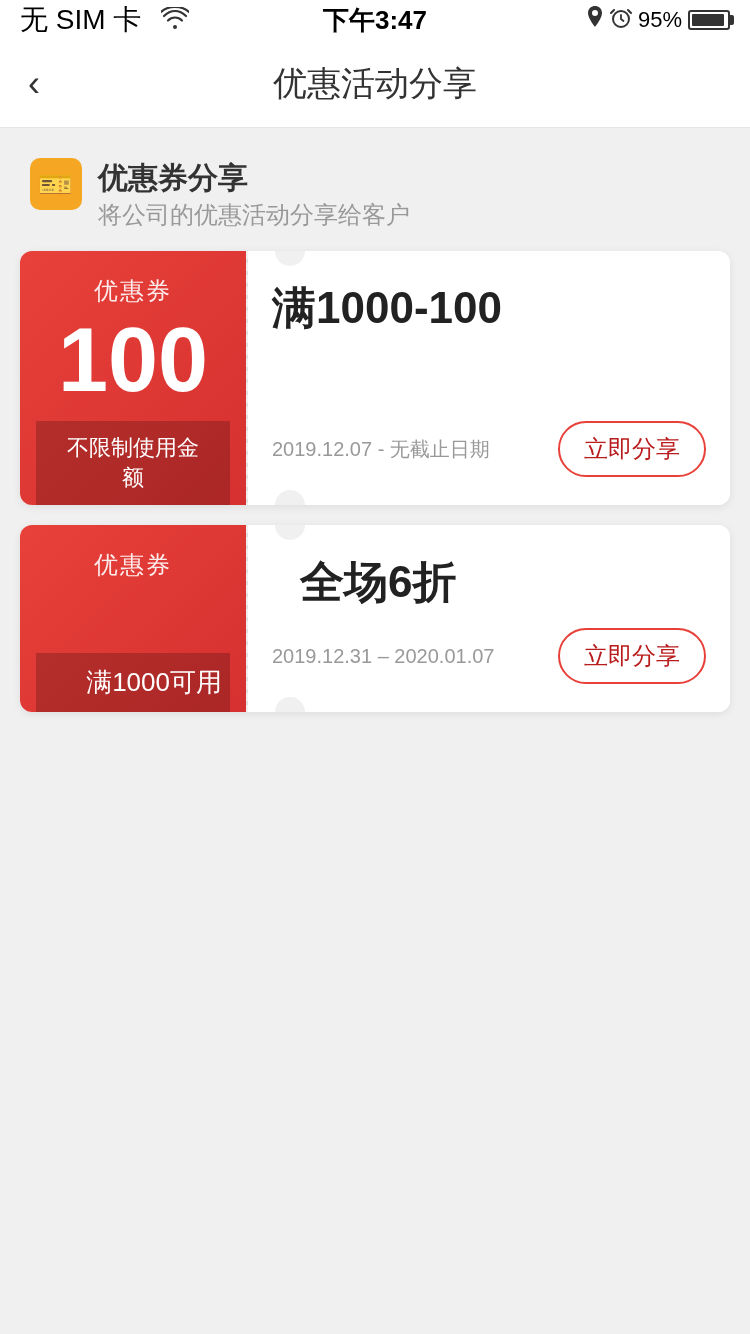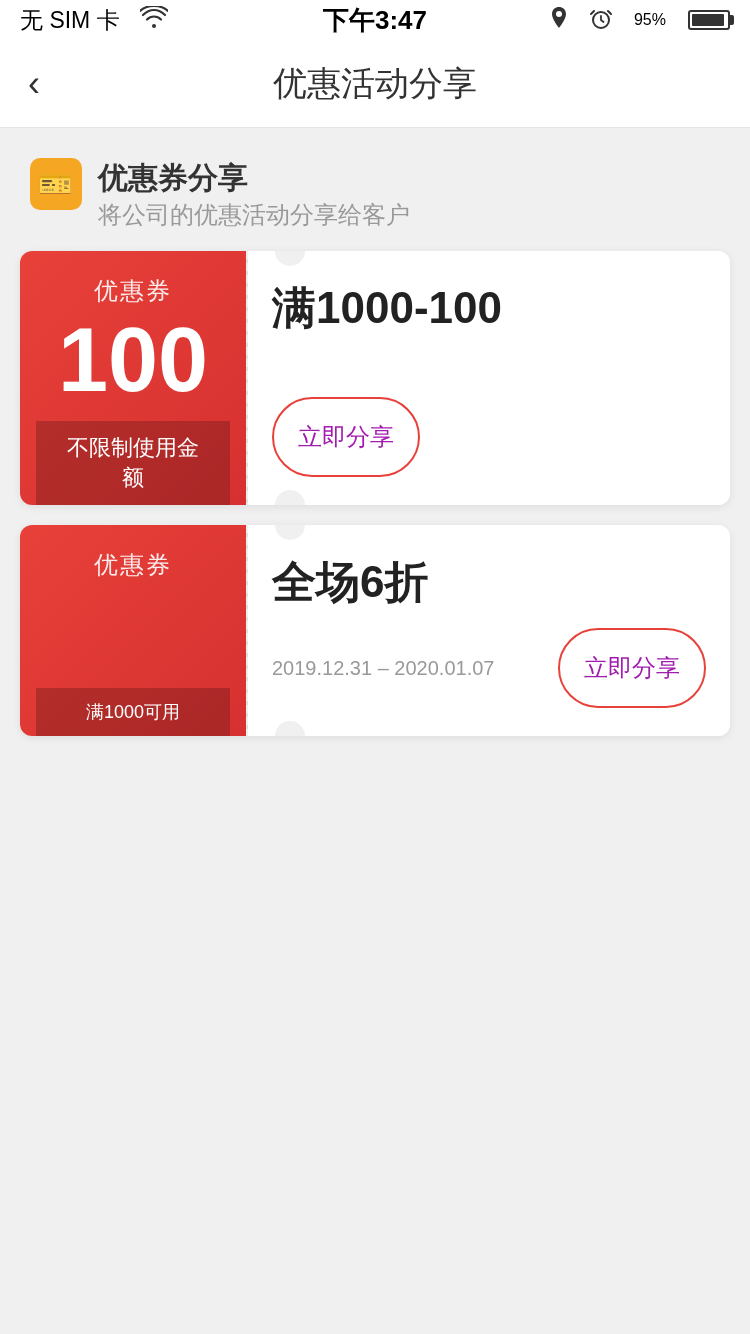--- a/index.html
+++ b/index.html
@@ -21,34 +21,34 @@
       align-items: center;
       justify-content: space-between;
       padding: 0 20px;
       font-size: 24px;
       font-weight: 500;
     }
     .status-left {
       display: flex;
       align-items: center;
       gap: 20px;
-      font-size: 23px;
+      font-size: 28px;
     }
     .status-center {
       font-size: 26px;
       font-weight: 600;
       position: absolute;
       left: 50%;
       transform: translateX(-50%);
     }
     .status-right {
       display: flex;
       align-items: center;
-      gap: 22px;
-      font-size: 16px;
+      gap: 6px;
+      font-size: 22px;
     }
     .battery-icon {
       width: 42px;
       height: 20px;
       border: 2px solid #333;
       border-radius: 3px;
       position: relative;
       display: inline-flex;
       align-items: center;
       padding: 2px;
@@ -177,24 +177,24 @@
       background: #fff;
     }
     .coupon-footer {
       display: flex;
       align-items: center;
       justify-content: space-between;
       margin-top: 16px;
     }
     .share-btn {
       border: 2px solid #e8413a;
-      color: #a21caf;
+      color: #b91c1c;
       background: #fff;
       border-radius: 40px;
-      padding: 22px 24px;
+      padding: 10px 24px;
       font-size: 24px;
       cursor: pointer;
       white-space: nowrap;
     }
 
     
     .scallop {
       position: absolute;
       width: 30px;
       height: 30px;
@@ -280,39 +280,40 @@
         <div style="font-size:24px;color:rgba(255,255,255,0.9);letter-spacing:2px;">优惠券</div>
         <div style="font-size:90px;font-weight:700;color:#fff;line-height:1;margin:8px 8px;">100</div>
         <div style="width:100%;text-align:center;background:rgba(0,0,0,0.2);color:#fff;font-size:22px;padding:12px 24px;margin-top:8px;">不限制使用金额</div>
       </div>
 
       <div style="width:2px;background:repeating-linear-gradient(to bottom,#f0f0f0 0px,#f0f0f0 8px,#e0e0e0 8px,#e0e0e0 12px);flex-shrink:0;"></div>
 
       <div class="coupon-right">
         <div style="font-size:44px;font-weight:700;color:#222;">满1000-100</div>
         <div class="coupon-footer">
+          <span style="font-size:20px;color:#999;">2019.12.07 - 无截止日期</span>
           <button class="share-btn">立即分享</button>
         </div>
       </div>
     </div>
 
     <div class="coupon-card" style="position:relative;">
 
       <div class="scallop scallop-top"></div>
       <div class="scallop scallop-bottom"></div>
 
       <div class="coupon-left" style="background: linear-gradient(135deg, #e8413a 0%, #d63030 100%);">
         <div style="font-size:24px;color:rgba(255,255,255,0.9);letter-spacing:2px;">优惠券</div>
-        <div style="width:100%;text-align:center;background:rgba(0,0,0,0.2);color:#fff;font-size:18px;padding:12px 8px;margin-top:16px;">满1000可用</div>
+        <div style="width:100%;text-align:right;background:rgba(0,0,0,0.2);color:#fff;font-size:26px;padding:12px 8px;margin-top:16px;">满1000可用</div>
       </div>
 
       <div style="width:2px;background:repeating-linear-gradient(to bottom,#f0f0f0 0px,#f0f0f0 8px,#e0e0e0 8px,#e0e0e0 12px);flex-shrink:0;"></div>
 
       <div class="coupon-right">
-        <div style="font-size:44px;font-weight:700;color:#222;">全场6折</div>
+        <div style="font-size:44px;font-weight:700;color:#222;margin-left:28px;">全场6折</div>
         <div class="coupon-footer">
           <span style="font-size:20px;color:#999;">2019.12.31 – 2020.01.07</span>
           <button class="share-btn">立即分享</button>
         </div>
       </div>
     </div>
 
   </div>
 </div>
 

